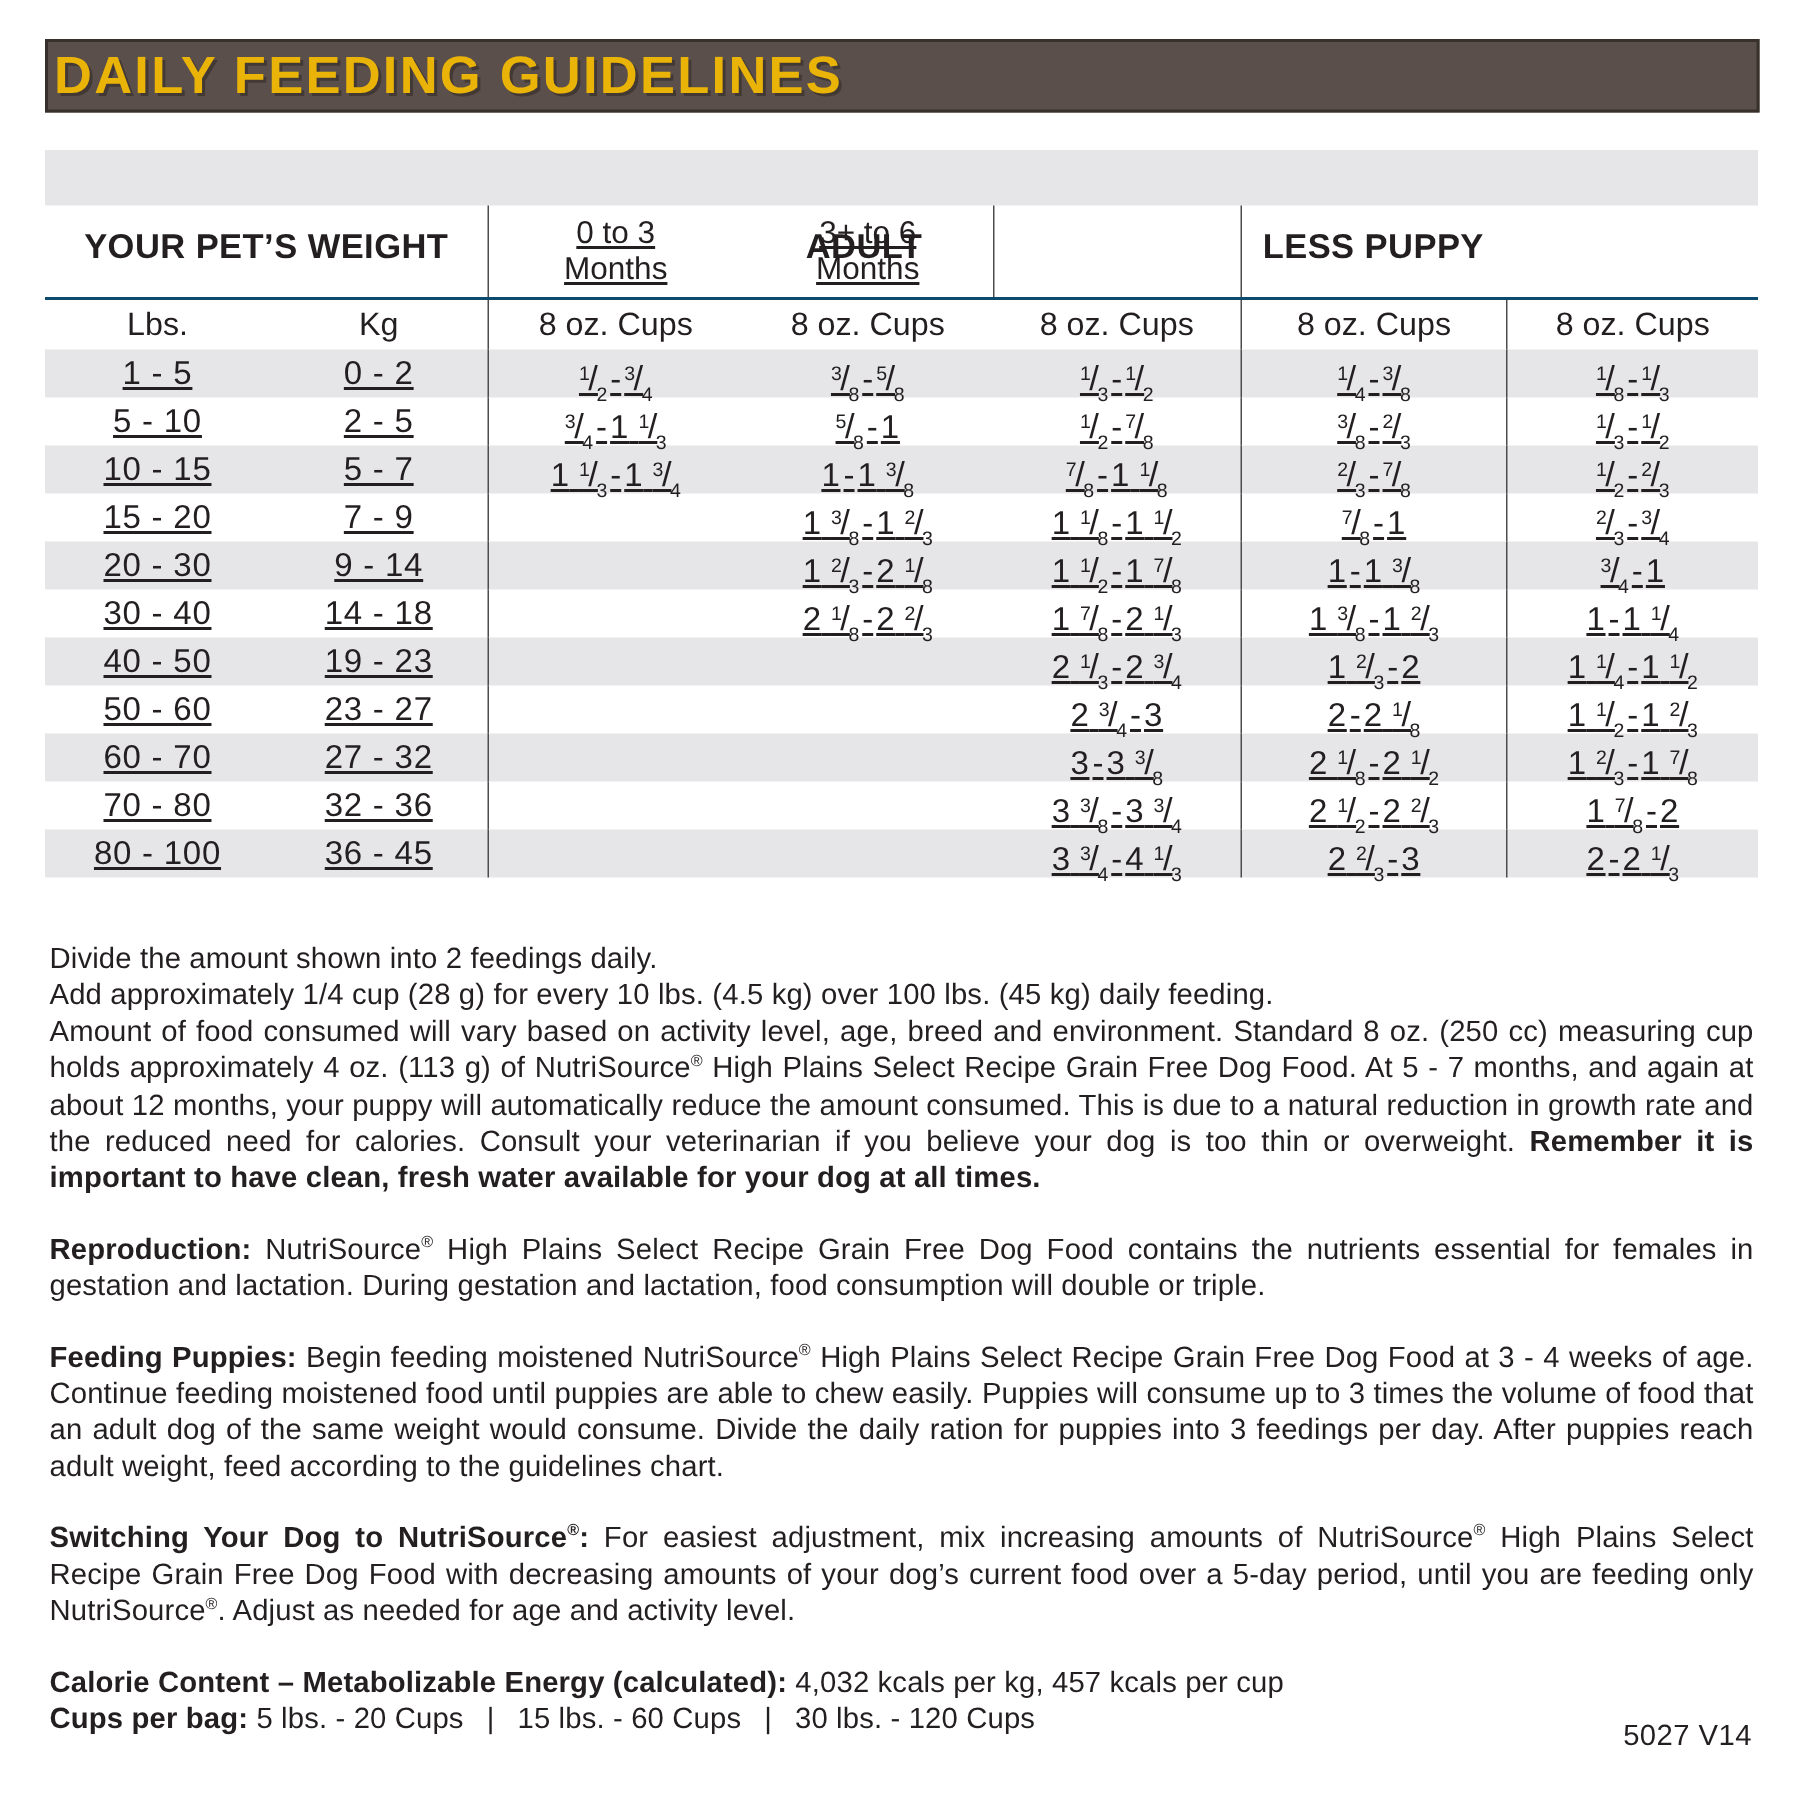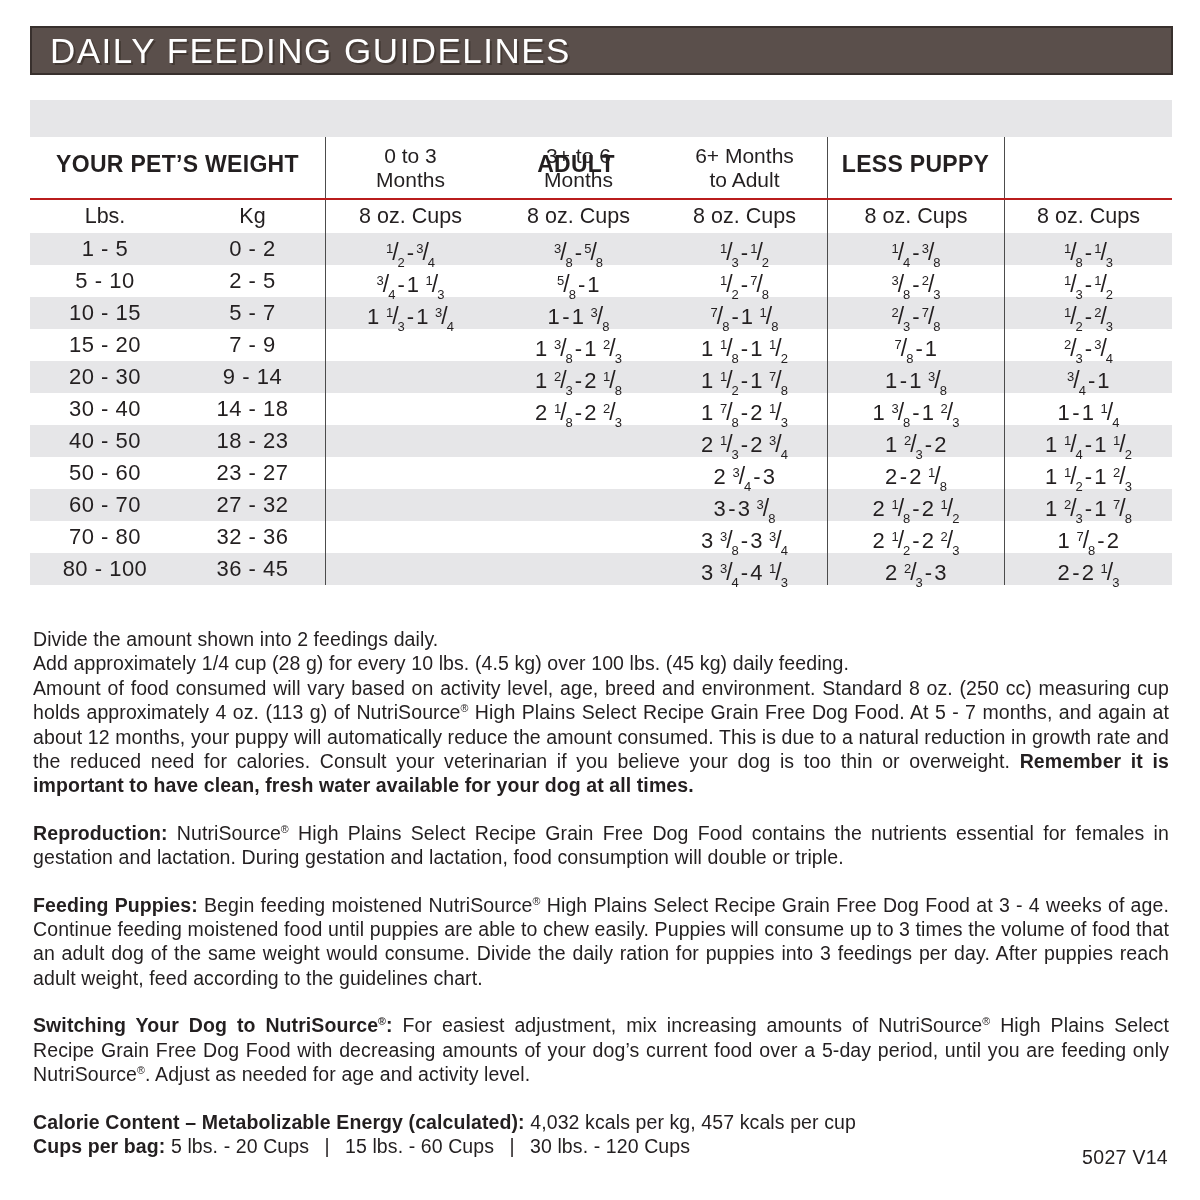--- a/index.html
+++ b/index.html
@@ -2,36 +2,36 @@
 <html><head>
 <meta charset="utf-8">
 <style>
   html,body{margin:0;padding:0;background:#ffffff;}
   .page{position:relative;width:1200px;height:1200px;background:#ffffff;overflow:hidden;
         font-family:"Liberation Sans",sans-serif;color:#231f20;}
 
   
   .title-bar{position:absolute;left:30px;top:26px;width:1139px;height:45px;
              background:#5a4f4b;border:2px solid #38302d;display:flex;align-items:center;}
-  .title-bar h1{margin:0 0 0 18px;font-size:35px;font-weight:normal;color:#ffffff;
+  .title-bar h1{margin:0 0 0 4px;font-size:35px;font-weight:bold;color:#eab308;
                 letter-spacing:1.5px;text-shadow:2px 2px 0 rgba(40,30,25,0.45);}
 
   
   .feed-table{position:absolute;left:30px;top:100px;width:1142px;}
   .grid4{display:grid;grid-template-columns:295px 502px 177px 168px;}
   .grid7{display:grid;grid-template-columns:150px 145px 170px 167px 165px 177px 168px;}
   .band{background:#e6e6e8;height:37px;}
   .band .bcell{line-height:37px;text-align:center;font-weight:bold;font-size:23px;letter-spacing:0.3px;margin-top:46px;}
-  .subhead{height:61px;border-bottom:2px solid #b91c1c;}
+  .subhead{height:61px;border-bottom:2px solid #0c4a6e;text-decoration:underline;}
   .subhead .scell{display:flex;align-items:center;justify-content:center;text-align:center;
                   white-space:pre-line;font-size:21px;line-height:1.13;}
   .units{height:33px;}
   .units .ucell{line-height:33px;text-align:center;font-size:21.5px;}
   .bl{border-left:1px solid #4c4c4c;}
-  .trow{height:32px;}
+  .trow{height:32px;text-decoration:underline;}
   .trow:nth-child(odd){background:#e6e6e8;}
   .tcell{height:32px;line-height:32px;text-align:center;font-size:22px;overflow:visible;}
   .tcell.wt{letter-spacing:0.5px;}
   .fw{letter-spacing:0.5px;}
   .frac{white-space:nowrap;}
   .fn{font-size:13px;vertical-align:7px;}
   .fs{font-size:23px;margin:0 -1px;}
   .fd{font-size:13px;vertical-align:-7px;}
   .rsep{margin:0 2px;}
 
@@ -63,22 +63,20 @@
       <div class="bcell">LESS PUPPY</div>
     </div>
 
     <div class="subhead grid7">
       <div class="scell"></div>
       <div class="scell"></div>
       <div class="scell bl">0 to 3
 Months</div>
       <div class="scell">3+ to 6
 Months</div>
-      <div class="scell">6+ Months
-to Adult</div>
       <div class="scell bl"></div>
       <div class="scell bl"></div>
     </div>
 
     <div class="units grid7">
       <div class="ucell">Lbs.</div>
       <div class="ucell">Kg</div>
       <div class="ucell bl">8 oz. Cups</div>
       <div class="ucell">8 oz. Cups</div>
       <div class="ucell">8 oz. Cups</div>
@@ -136,21 +134,21 @@
           <div class="tcell wt">30 - 40</div>
           <div class="tcell wt">14 - 18</div>
           <div class="tcell bl"></div>
           <div class="tcell"><span class="fw">2</span> <span class="frac"><span class="fn">1</span><span class="fs">/</span><span class="fd">8</span></span><span class="rsep">-</span><span class="fw">2</span> <span class="frac"><span class="fn">2</span><span class="fs">/</span><span class="fd">3</span></span></div>
           <div class="tcell"><span class="fw">1</span> <span class="frac"><span class="fn">7</span><span class="fs">/</span><span class="fd">8</span></span><span class="rsep">-</span><span class="fw">2</span> <span class="frac"><span class="fn">1</span><span class="fs">/</span><span class="fd">3</span></span></div>
           <div class="tcell bl"><span class="fw">1</span> <span class="frac"><span class="fn">3</span><span class="fs">/</span><span class="fd">8</span></span><span class="rsep">-</span><span class="fw">1</span> <span class="frac"><span class="fn">2</span><span class="fs">/</span><span class="fd">3</span></span></div>
           <div class="tcell bl"><span class="fw">1</span><span class="rsep">-</span><span class="fw">1</span> <span class="frac"><span class="fn">1</span><span class="fs">/</span><span class="fd">4</span></span></div>
         </div>
         <div class="trow grid7">
           <div class="tcell wt">40 - 50</div>
-          <div class="tcell wt">18 - 23</div>
+          <div class="tcell wt">19 - 23</div>
           <div class="tcell bl"></div>
           <div class="tcell"></div>
           <div class="tcell"><span class="fw">2</span> <span class="frac"><span class="fn">1</span><span class="fs">/</span><span class="fd">3</span></span><span class="rsep">-</span><span class="fw">2</span> <span class="frac"><span class="fn">3</span><span class="fs">/</span><span class="fd">4</span></span></div>
           <div class="tcell bl"><span class="fw">1</span> <span class="frac"><span class="fn">2</span><span class="fs">/</span><span class="fd">3</span></span><span class="rsep">-</span><span class="fw">2</span></div>
           <div class="tcell bl"><span class="fw">1</span> <span class="frac"><span class="fn">1</span><span class="fs">/</span><span class="fd">4</span></span><span class="rsep">-</span><span class="fw">1</span> <span class="frac"><span class="fn">1</span><span class="fs">/</span><span class="fd">2</span></span></div>
         </div>
         <div class="trow grid7">
           <div class="tcell wt">50 - 60</div>
           <div class="tcell wt">23 - 27</div>
           <div class="tcell bl"></div>

